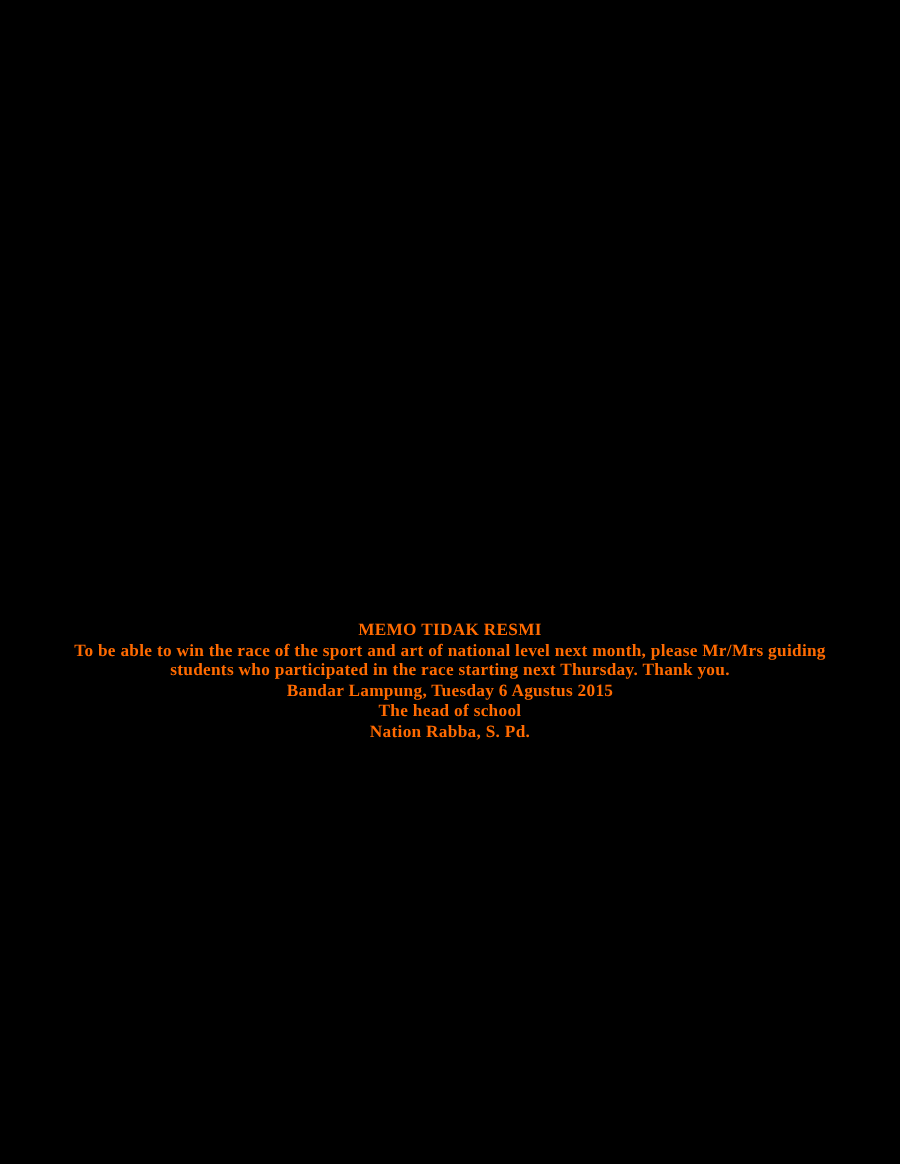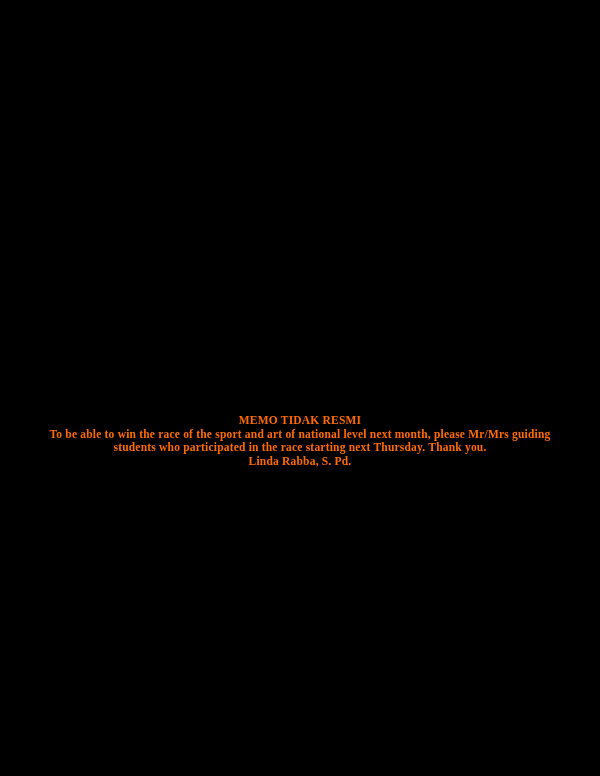--- a/index.html
+++ b/index.html
@@ -44,15 +44,17 @@
     width: 546px;
   }
 </style>
 </head>
 <body>
 
 <div class="page-canvas">
   <div class="memo-block">
     <p class="memo-line">MEMO TIDAK RESMI</p>
     <p class="memo-line memo-body">To be able to win the race of the sport and art of national level next month, please Mr/Mrs guiding students who participated in the race starting next Thursday. Thank you.</p>
-    <p class="memo-line">Linda Rabba, S. Pd.</p>
+    <p class="memo-line">Bandar Lampung, Tuesday 6 Agustus 2015</p>
+    <p class="memo-line">The head of school</p>
+    <p class="memo-line">Nation Rabba, S. Pd.</p>
   </div>
 </div>
 
 </body></html>

